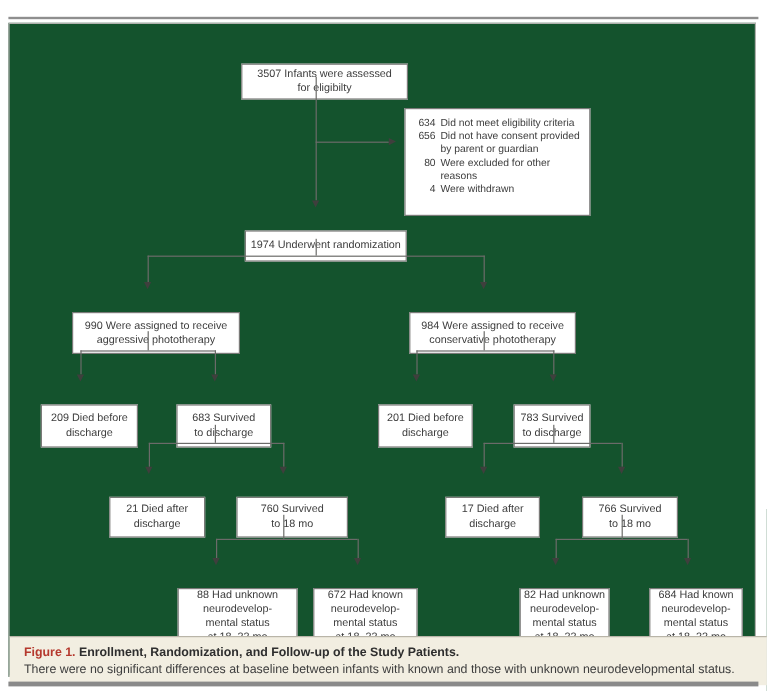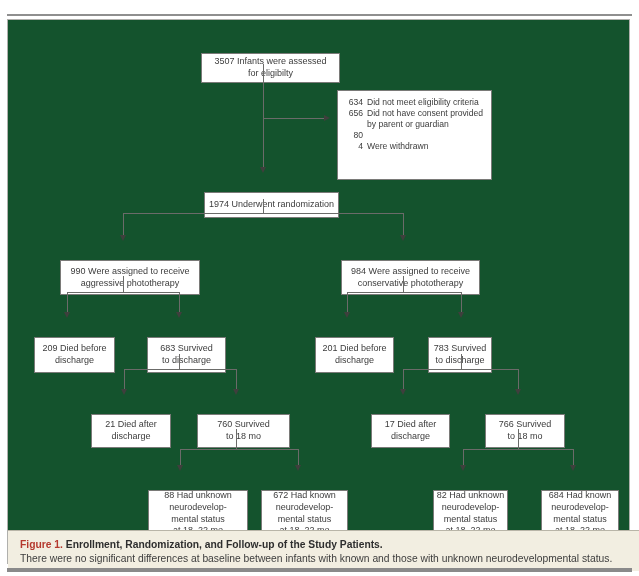--- a/index.html
+++ b/index.html
@@ -73,20 +73,21 @@
       <div class="exc-row">
         <span class="exc-num">634</span>
         <span class="exc-txt">Did not meet eligibility criteria</span>
       </div>
       <div class="exc-row">
         <span class="exc-num">656</span>
         <span class="exc-txt">Did not have consent provided by parent or guardian</span>
       </div>
       <div class="exc-row">
         <span class="exc-num">80</span>
+        <span class="exc-txt">Were excluded for other reasons</span>
       </div>
       <div class="exc-row">
         <span class="exc-num">4</span>
         <span class="exc-txt">Were withdrawn</span>
       </div>
     </div>
   </div>
 
   <div class="fbox b-randomized">1974 Underwent randomization</div>
   <div class="fbox b-aggressive">990 Were assigned to receive

